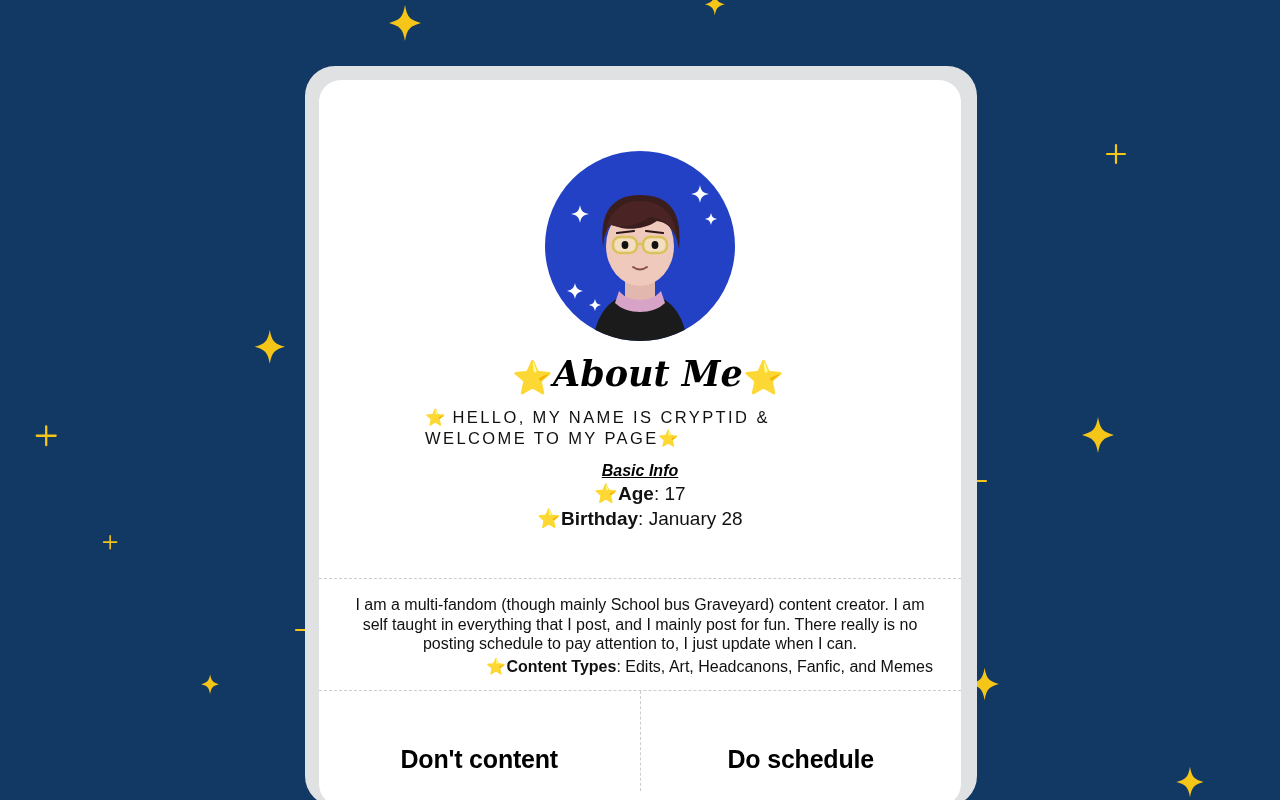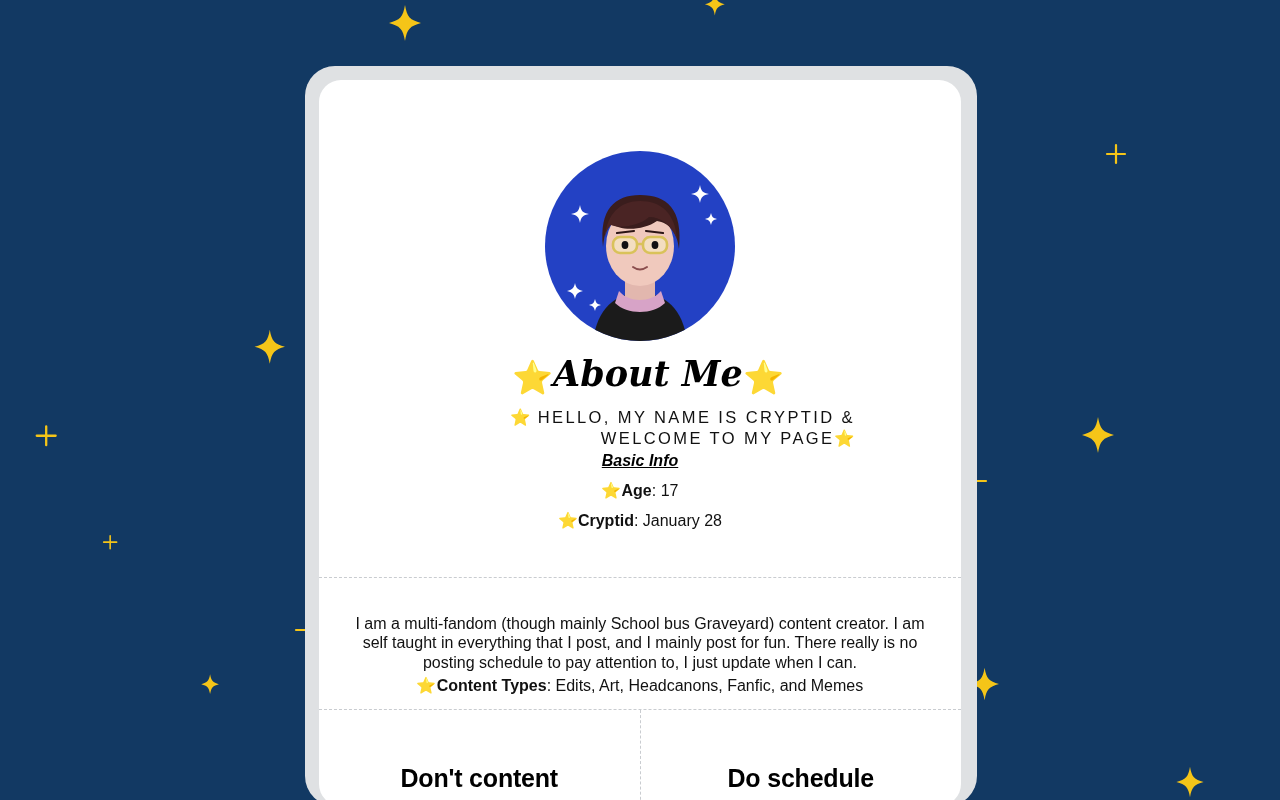--- a/index.html
+++ b/index.html
@@ -81,65 +81,64 @@
   .about-title .star {
     font-style: normal;
     font-size: 33px;
     vertical-align: -3px;
   }
 
   
   .welcome {
     margin: 11px auto 0 auto;
     width: 430px;
-    text-align: right;
+    text-align: left;
     font-size: 16.5px;
     letter-spacing: 2.4px;
     color: #111;
     line-height: 1.25;
     text-transform: uppercase;
   }
   .welcome .star {
     letter-spacing: 0;
   }
 
   
   .basic-info-head {
-    margin-top: 3px;
+    margin-top: 13px;
     text-align: center;
     font-size: 16px;
     font-weight: bold;
     font-style: italic;
     text-decoration: underline;
     color: #000;
   }
   .info-line {
     text-align: center;
-    font-size: 16px;
+    font-size: 19px;
     color: #111;
     line-height: 1.2;
-    margin-top: 11px;
+    margin-top: 3px;
   }
   .info-line b { font-weight: bold; }
   .bio-block {
     margin-top: 47px;
     padding: 16px 28px 14px 28px;
     border-top: 1.5px dashed #c9ccd0;
     border-bottom: 1.5px dashed #c9ccd0;
   }
   .bio-text {
     text-align: center;
     font-size: 16px;
     color: #111;
     line-height: 1.21;
-    margin-top: 20px;
   }
   .bio-types {
     margin-top: 4px;
-    text-align: center;
+    text-align: right;
     font-size: 16px;
     color: #111;
   }
   .bio-types b { font-weight: bold; }
 
   
   .cols {
     display: flex;
     height: 100px;
   }
@@ -238,21 +237,21 @@
     <span class="star">⭐</span>
     <span>Hello, my name is Cryptid &amp; welcome to my page</span><span class="star">⭐</span>
   </div>
 
   <div class="basic-info-head">Basic Info</div>
 
   <div class="info-line">
     <span class="star">⭐</span><b>Age</b>: <span>17</span>
   </div>
   <div class="info-line">
-    <span class="star">⭐</span><b>Cryptid</b>: <span>January 28</span>
+    <span class="star">⭐</span><b>Birthday</b>: <span>January 28</span>
   </div>
 
   <div class="bio-block">
     <div class="bio-text">I am a multi-fandom (though mainly School bus Graveyard) content creator. I am self taught in everything that I post, and I mainly post for fun. There really is no posting schedule to pay attention to, I just update when I can.</div>
     <div class="bio-types">
       <span class="star">⭐</span><b>Content Types</b>: <span>Edits, Art, Headcanons, Fanfic, and Memes</span>
     </div>
   </div>
 
   <div class="cols">

